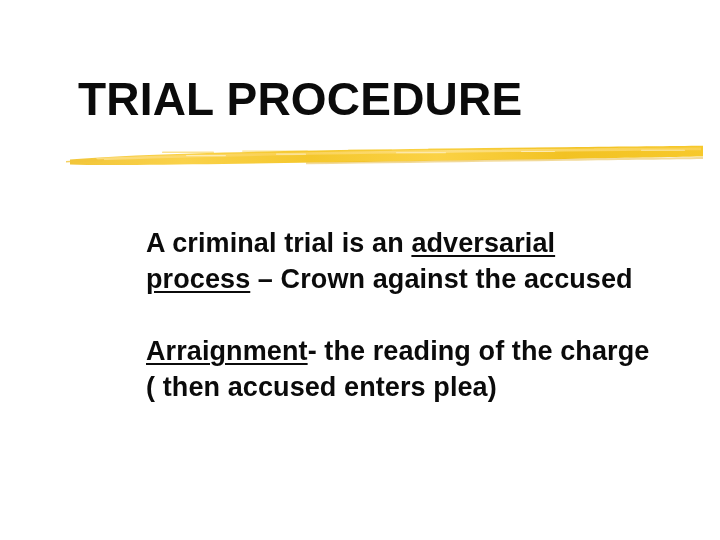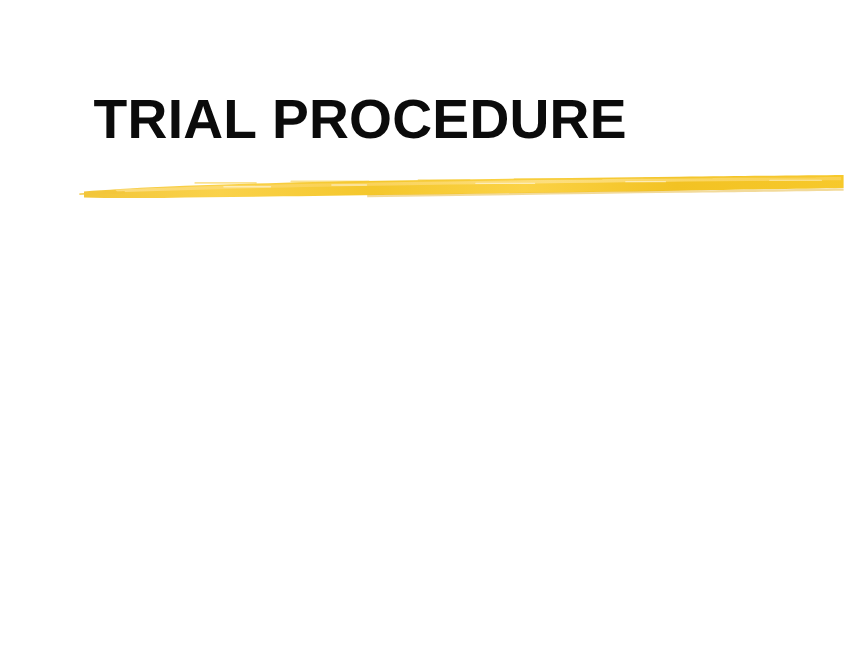--- a/index.html
+++ b/index.html
@@ -140,14 +140,21 @@
                C 330,27.2 412,26.0 500,24.8
                C 560,24.0 606,23.4 637,23.0
                L 637,24.9
                C 606,25.3 560,25.9 500,26.7
                C 412,27.9 330,29.1 240,30.3 Z" fill="#E2AD1E" opacity="0.45"></path>
 
       <path d="M 0,27.0 C 10,26.3 22,25.7 38,25.1 L 38,27.0 C 22,27.6 10,28.0 0,28.4 Z" fill="#F3C63B" opacity="0.8"></path>
     </svg>
   </div>
 
+  <div class="body-block">
+
+    <p class="para"><span class="u" style="text-decoration:none;">A criminal trial is an </span><span class="u">adversarial process</span><span> – Crown against the accused</span></p>
+
+    <p class="para"><span class="u">Arraignment</span><span>- the reading of the charge ( then accused enters plea)</span></p>
+
+  </div>
 
 </div>
 
 </body></html>

